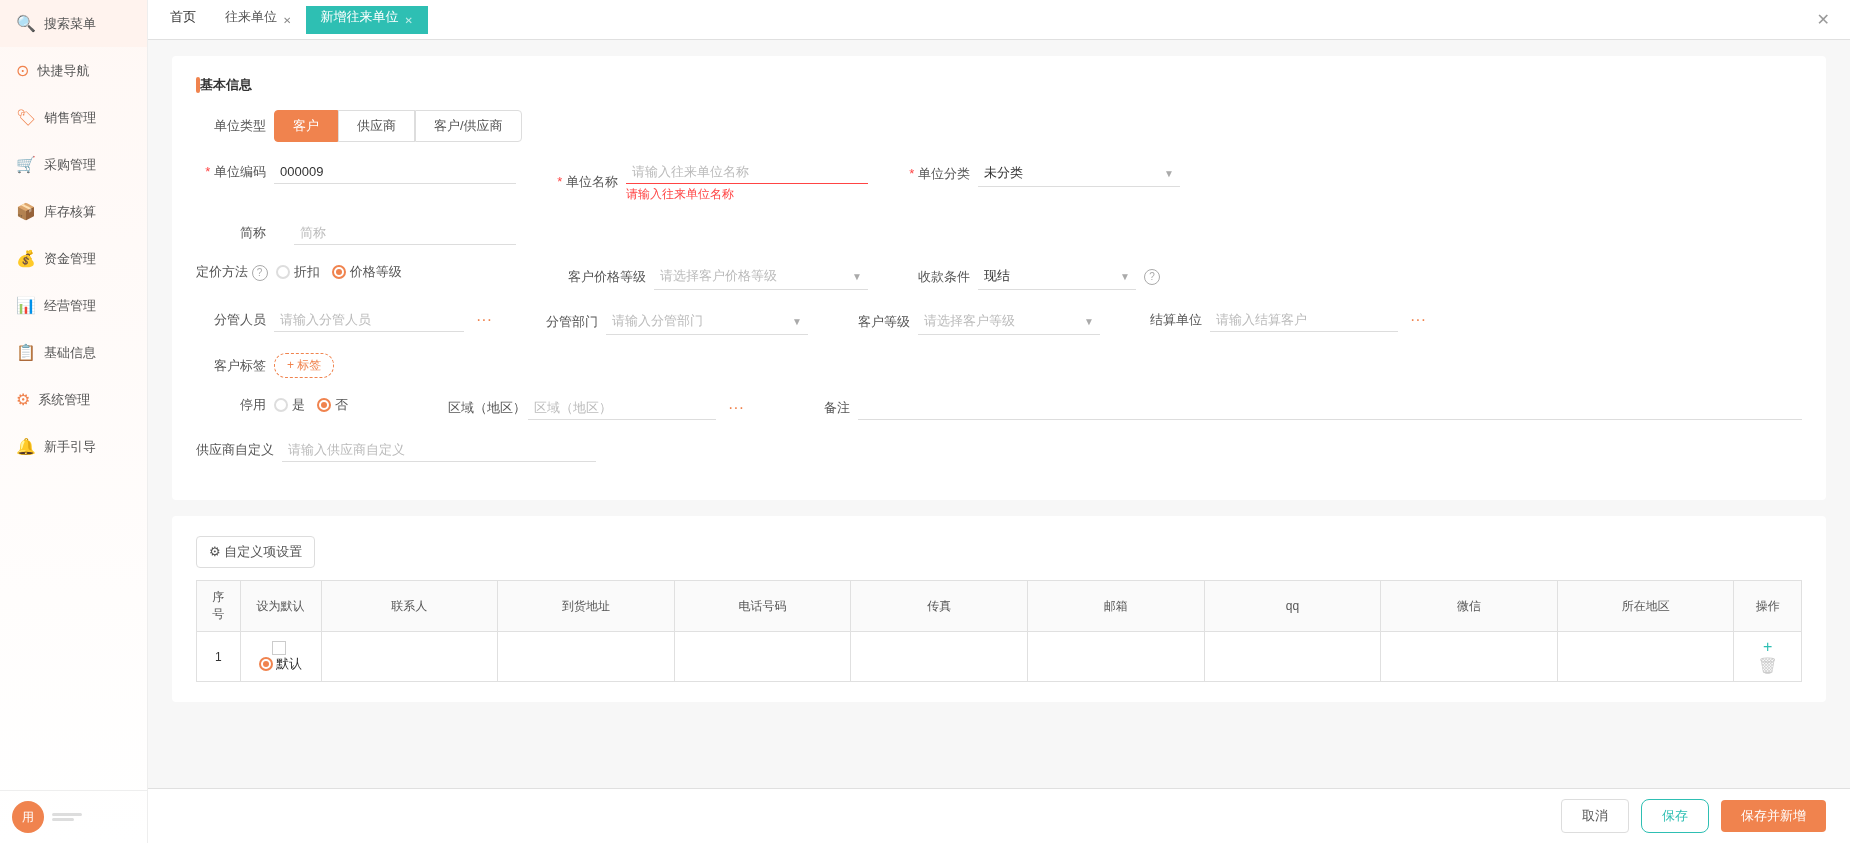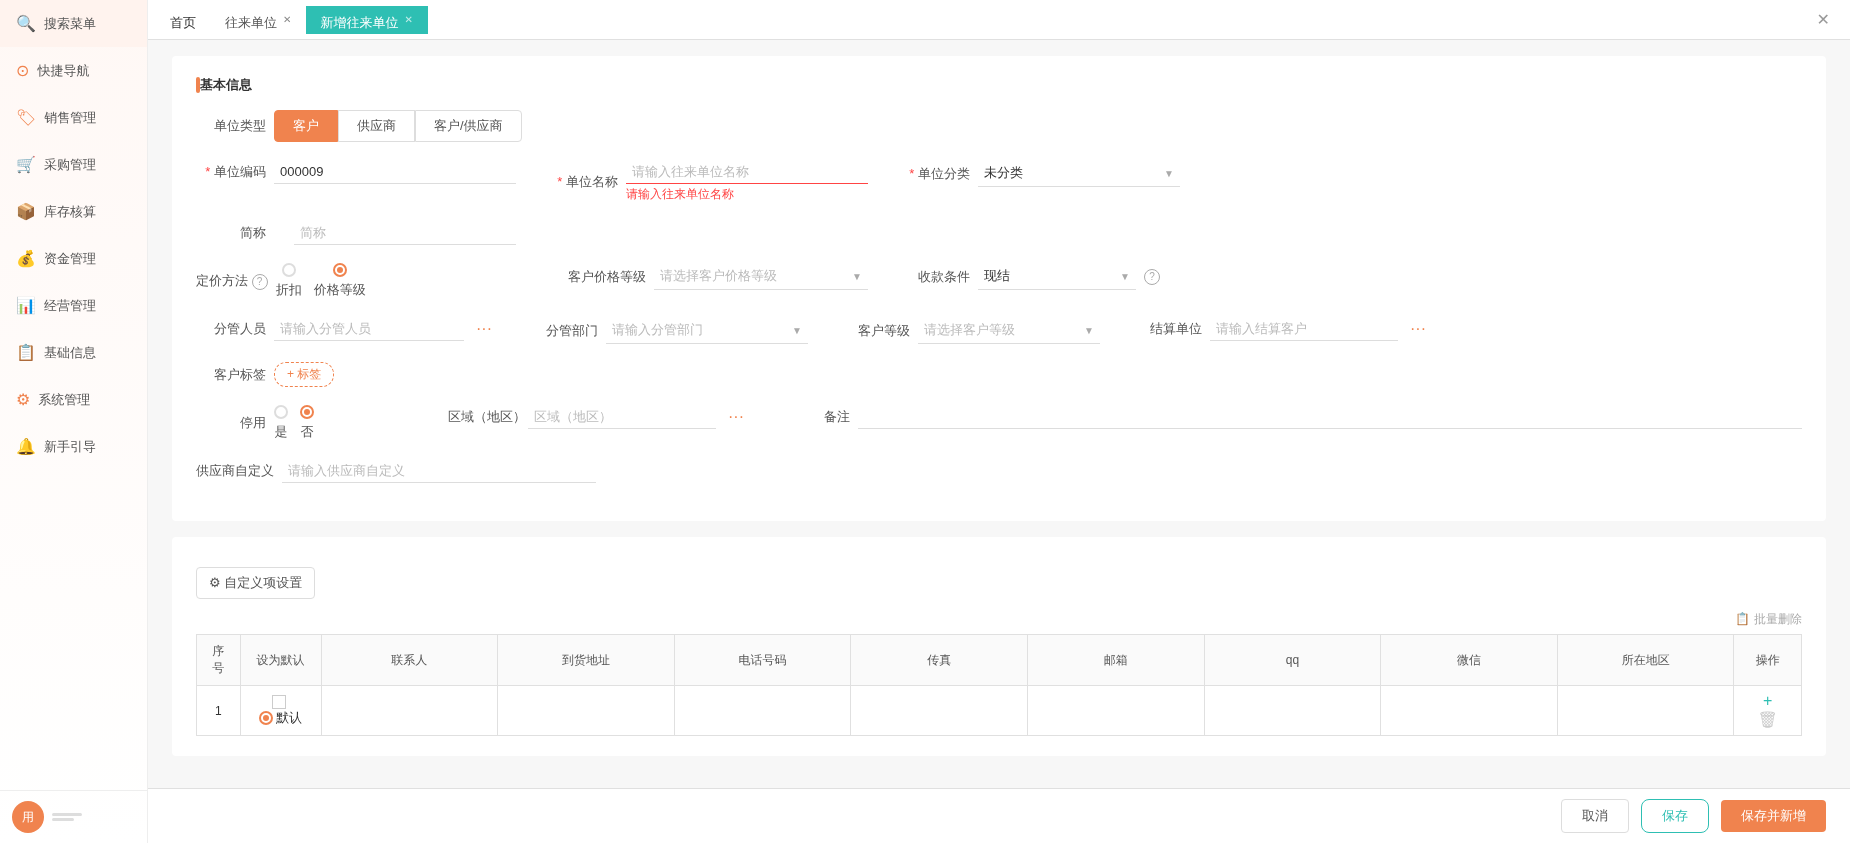--- a/index.html
+++ b/index.html
@@ -48,21 +48,21 @@
     .tabbar {
       display: flex;
       align-items: center;
       background: #fff;
       border-bottom: 1px solid #e0e0e0;
       height: 40px;
       padding: 0 8px;
     }
     .tab {
       display: flex;
-      align-items: flex-start;
+      align-items: flex-end;
       padding: 8px 14px;
       height: 28px;
       cursor: pointer;
       color: #555;
       font-size: 13px;
       border-right: 1px solid transparent;
       gap: 6px;
     }
     .tab.active {
       background: #2ebfb3;
@@ -179,21 +179,21 @@
       color: #bbb;
       font-size: 13px;
       gap: 4px;
     }
     .form-select .select-text { flex: 1; }
     .form-select .arrow { color: #aaa; font-size: 10px; }
     .form-select.has-value .select-text { color: #333; }
 
     
     .radio-group { display: flex; align-items: center; gap: 12px; }
-    .radio-item { display: flex; align-items: center; gap: 4px; cursor: pointer; color: #555; flex-direction: column; }
+    .radio-item { display: flex; align-items: center; gap: 4px; cursor: pointer; color: #555; }
     .radio-circle {
       width: 14px; height: 14px;
       border-radius: 50%;
       border: 2px solid #ddd;
       display: flex; align-items: center; justify-content: center;
     }
     .radio-circle.checked { border-color: #f0834e; }
     .radio-circle.checked::after {
       content: '';
       width: 6px; height: 6px;
@@ -230,21 +230,20 @@
       align-items: center;
       gap: 4px;
       padding: 6px 12px;
       border: 1px solid #ddd;
       border-radius: 4px;
       cursor: pointer;
       font-size: 13px;
       color: #555;
       background: white;
       margin-bottom: 12px;
-      margin-top: 10px;
     }
 
     
     .data-table {
       width: 100%;
       border-collapse: collapse;
       background: white;
     }
     .data-table th {
       background: #fafafa;
@@ -534,23 +533,20 @@
         <div class="form-field" style="max-width: 400px;">
           <label>供应商自定义</label>
           <input class="form-input" type="text" placeholder="请输入供应商自定义" style="">
         </div>
       </div>
     </div>
 
     <div class="form-section">
       <button class="custom-settings-btn">⚙ 自定义项设置</button>
 
-      <div class="batch-delete">
-        <span class="batch-delete-btn">📋 批量删除</span>
-      </div>
 
       <table class="data-table">
         <thead>
           <tr>
             <th>序号</th>
             <th>设为默认</th>
             <th>联系人</th>
             <th>到货地址</th>
             <th>电话号码</th>
             <th>传真</th>

